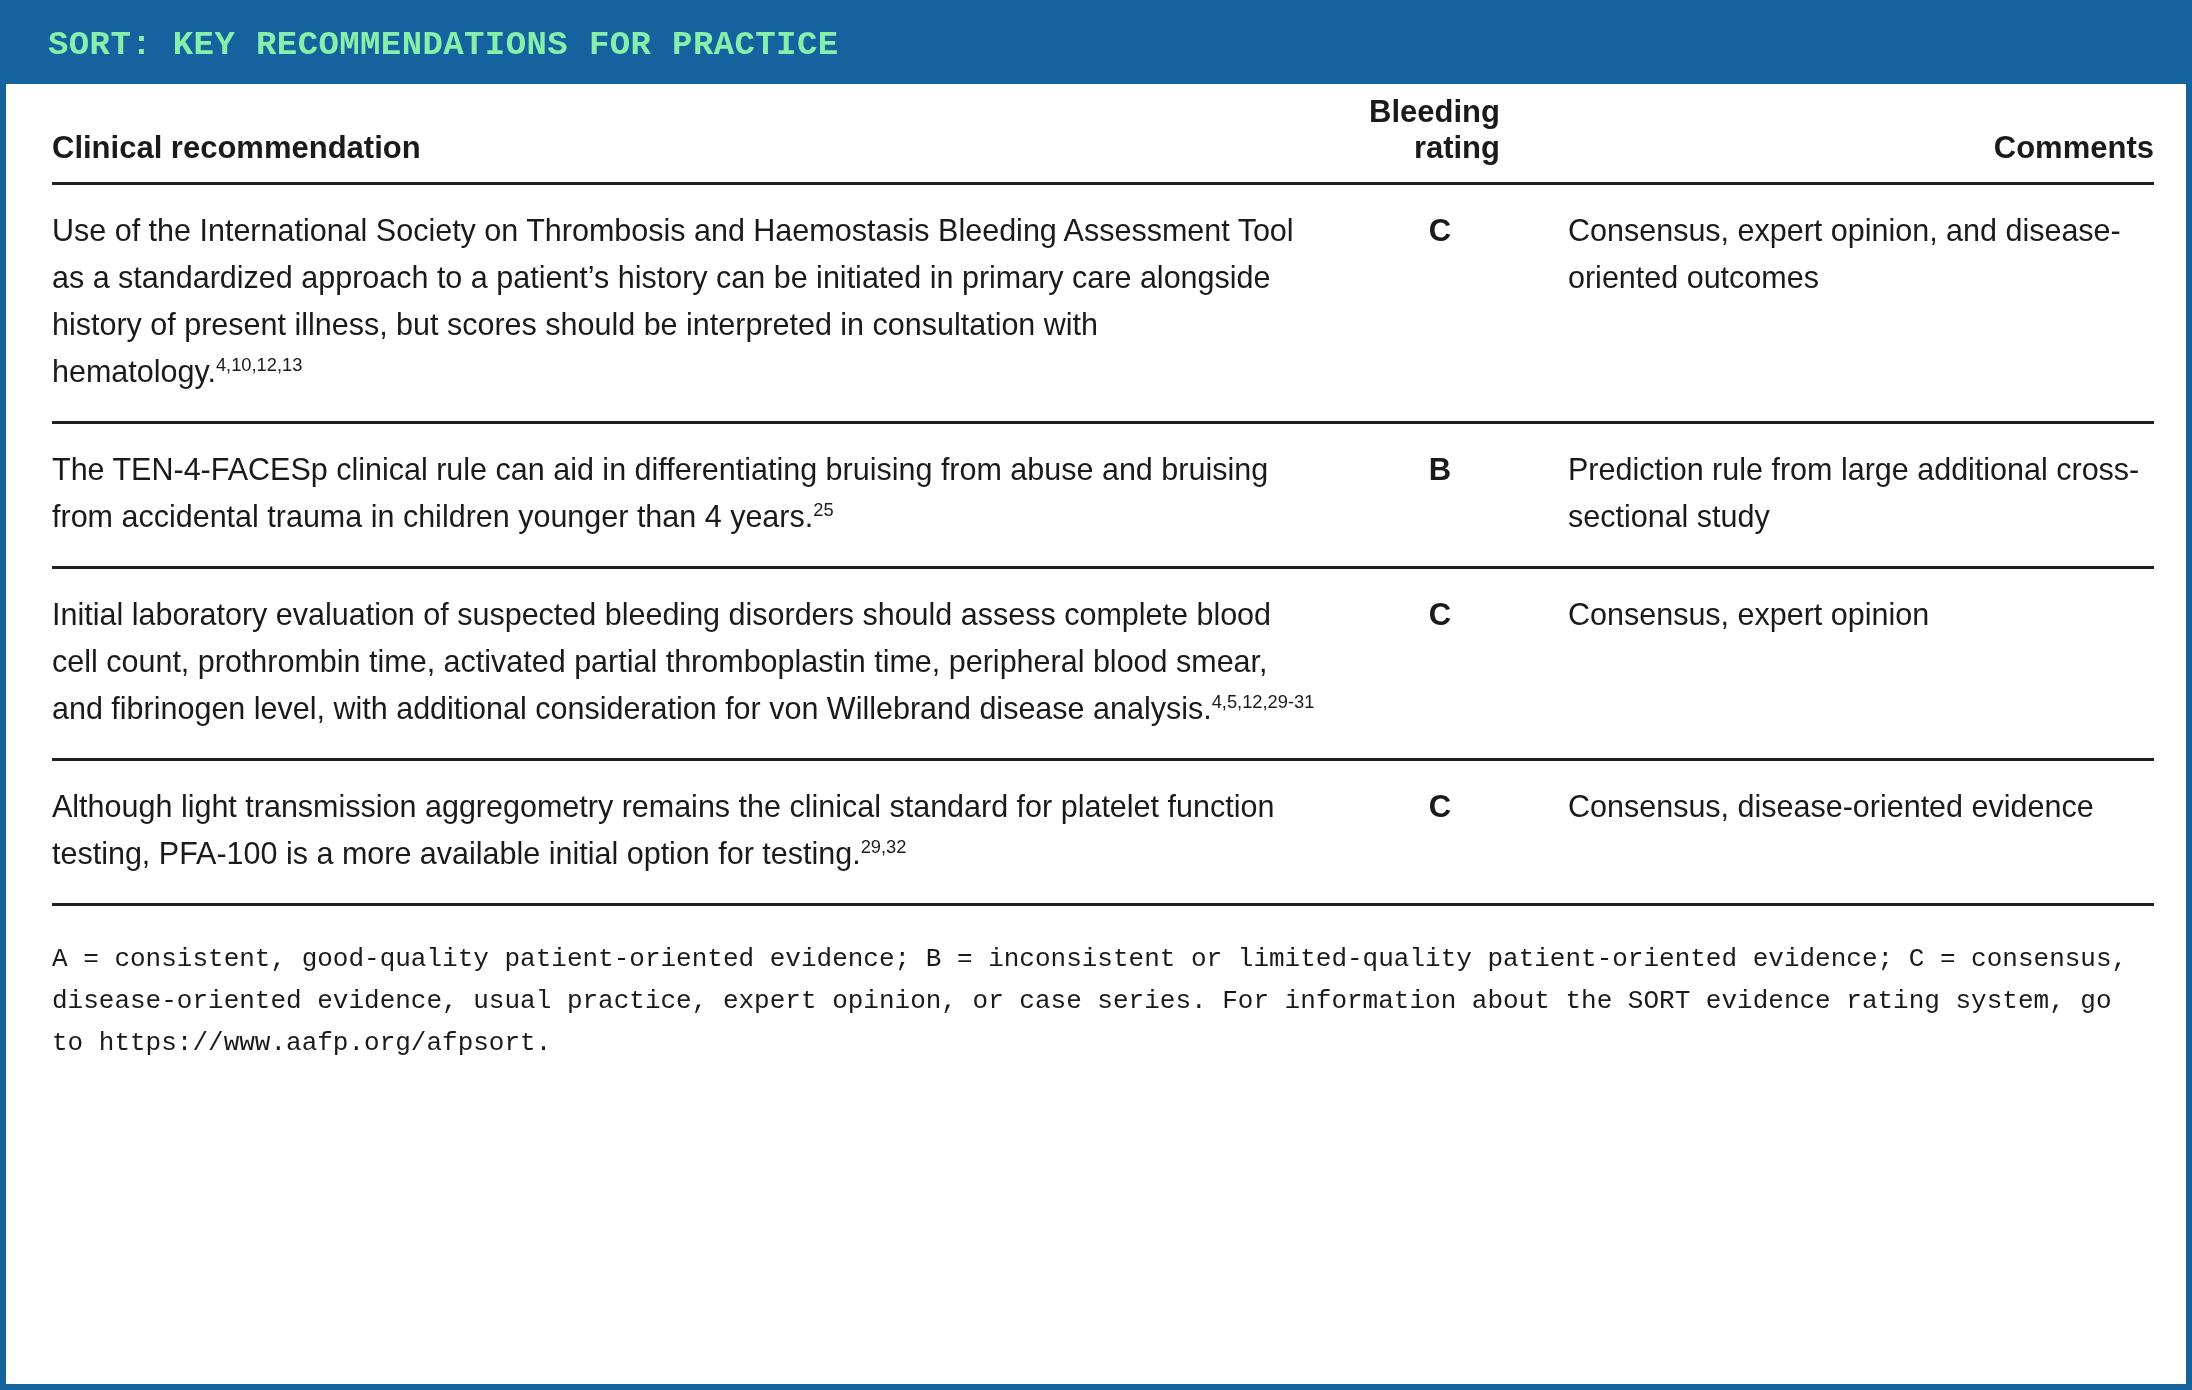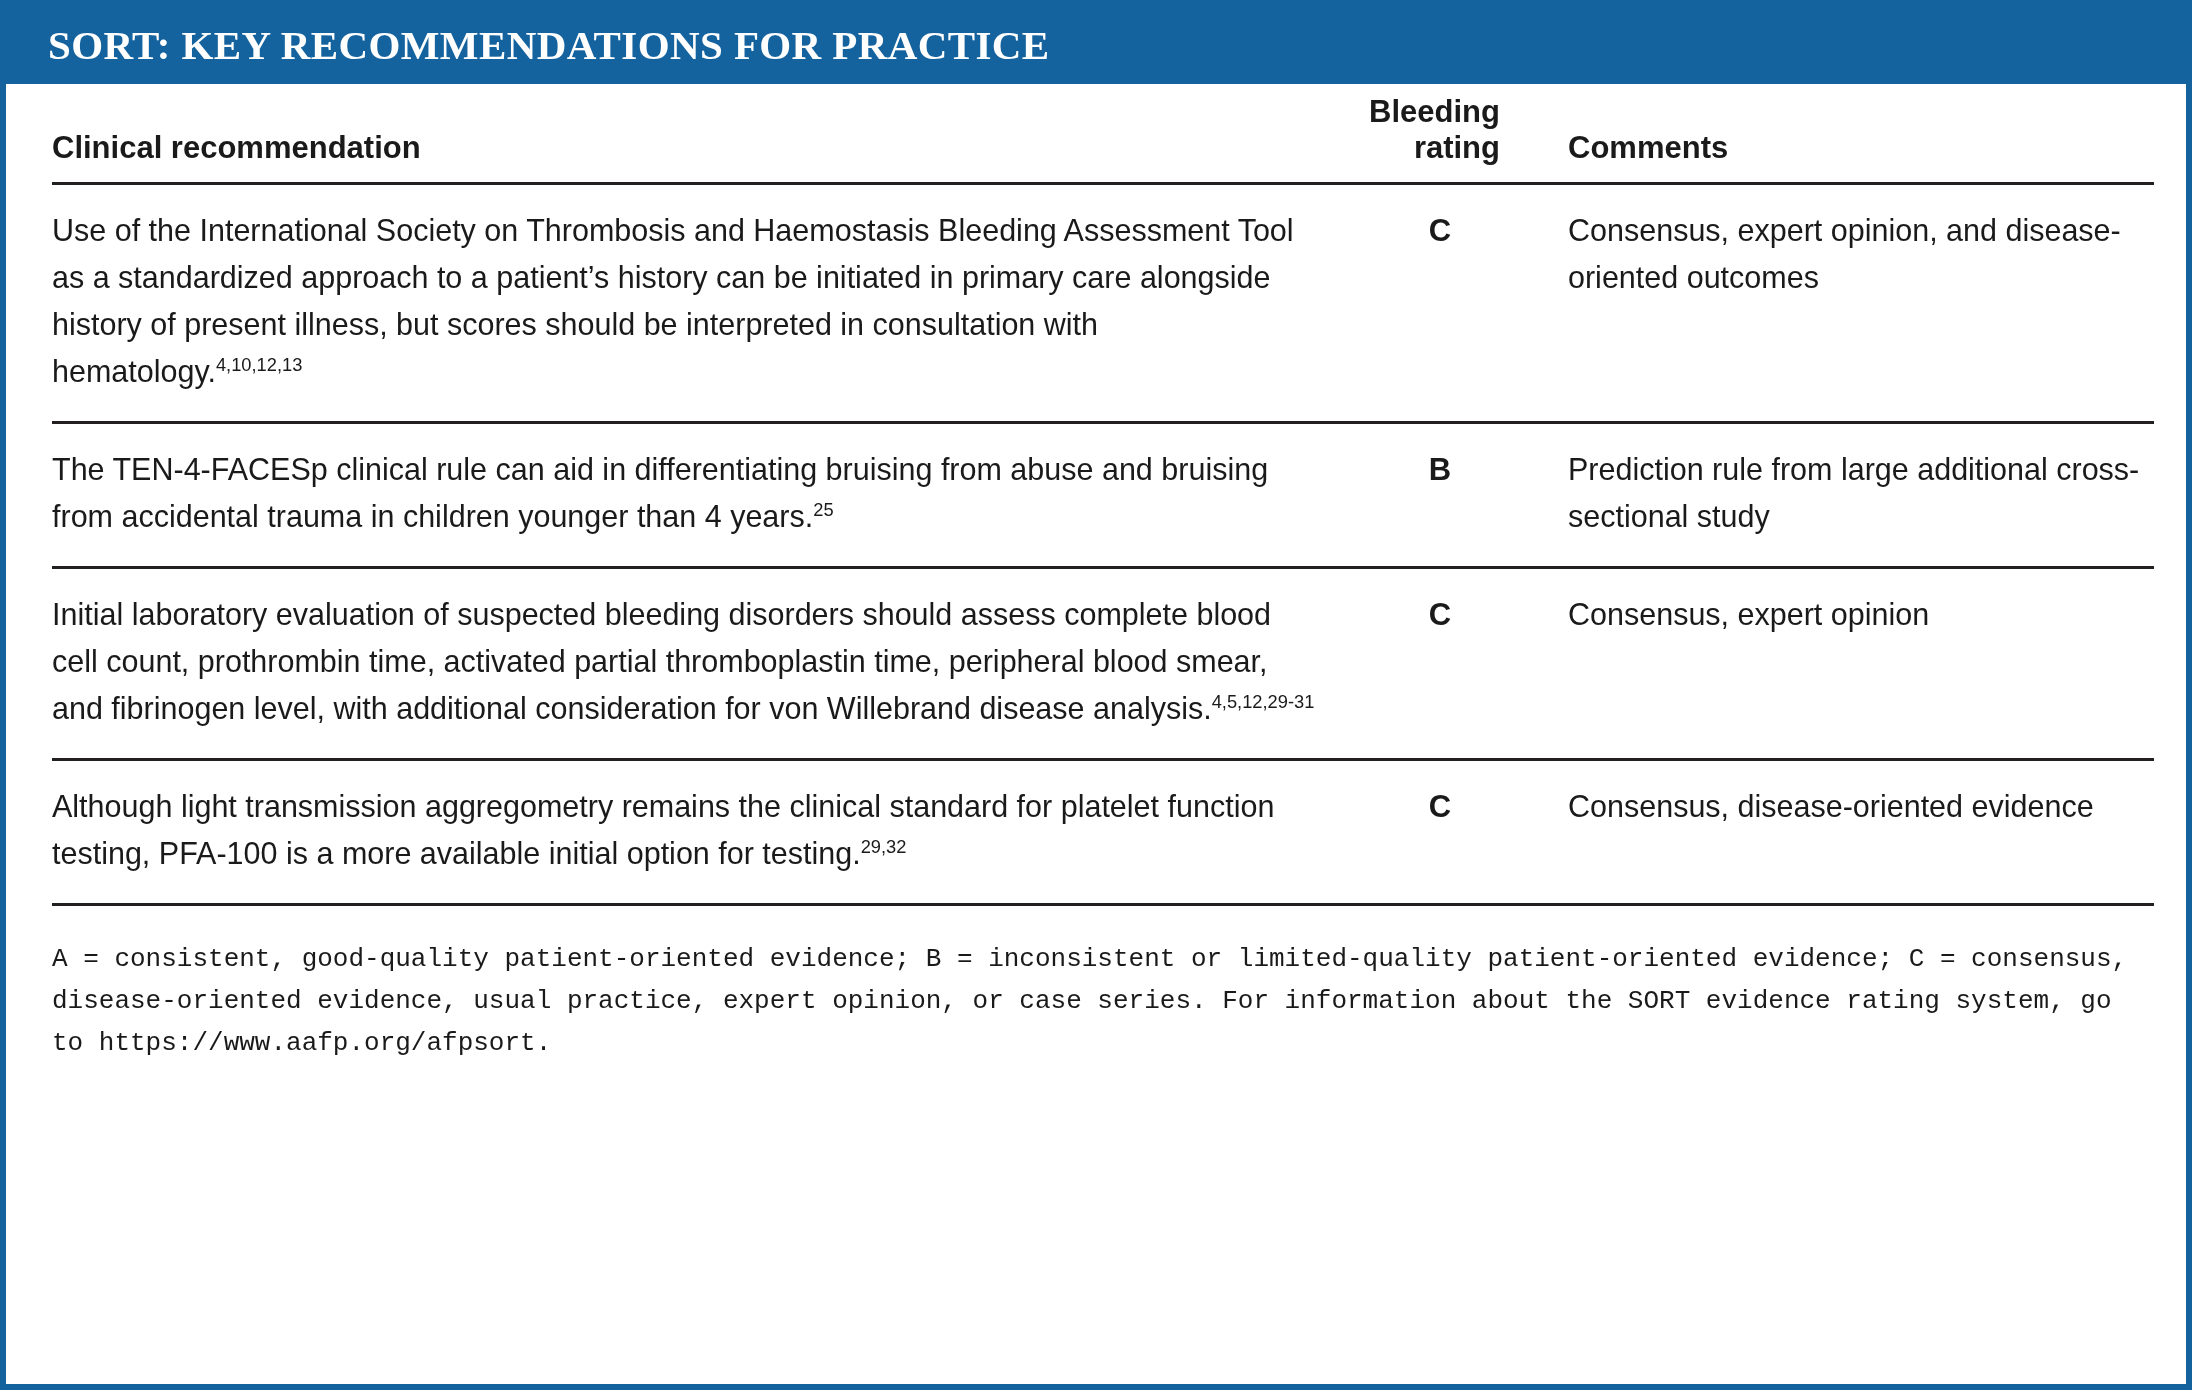--- a/index.html
+++ b/index.html
@@ -28,26 +28,26 @@
   .title-bar {
     box-sizing: border-box;
     width: 100%;
     height: 78px;
     background: #15639E;
     display: flex;
     align-items: center;
     padding-left: 42px;
   }
   .title-bar .title-text {
-    color: #ffffff;
-    font-size: 41px;
+    color: #86efac;
+    font-size: 34px;
     font-weight: bold;
     letter-spacing: 0.4px;
     text-transform: uppercase;
-    font-family: Liberation Serif, serif;
+    font-family: Liberation Mono, monospace;
   }
 
   
   .table-body {
     box-sizing: border-box;
     padding: 0 44px 0 46px;
   }
 
   table.grid {
     width: 100%;
@@ -69,20 +69,21 @@
     border-bottom: 3px solid #231f20;
     font-family: "Liberation Sans", sans-serif;
   }
   thead th.th-rec { padding-top: 46px; }
   thead th.th-rating {
     text-align: right;
     padding-right: 28px;
   }
   thead th.th-comments {
     padding-left: 40px;
+    text-align: right;
   }
 
   tbody td {
     vertical-align: top;
     font-size: 30.5px;
     line-height: 1.54;
     color: #1a1a1a;
     padding: 22px 0 26px 0;
     border-bottom: 3px solid #231f20;
     font-family: "Liberation Sans", sans-serif;

